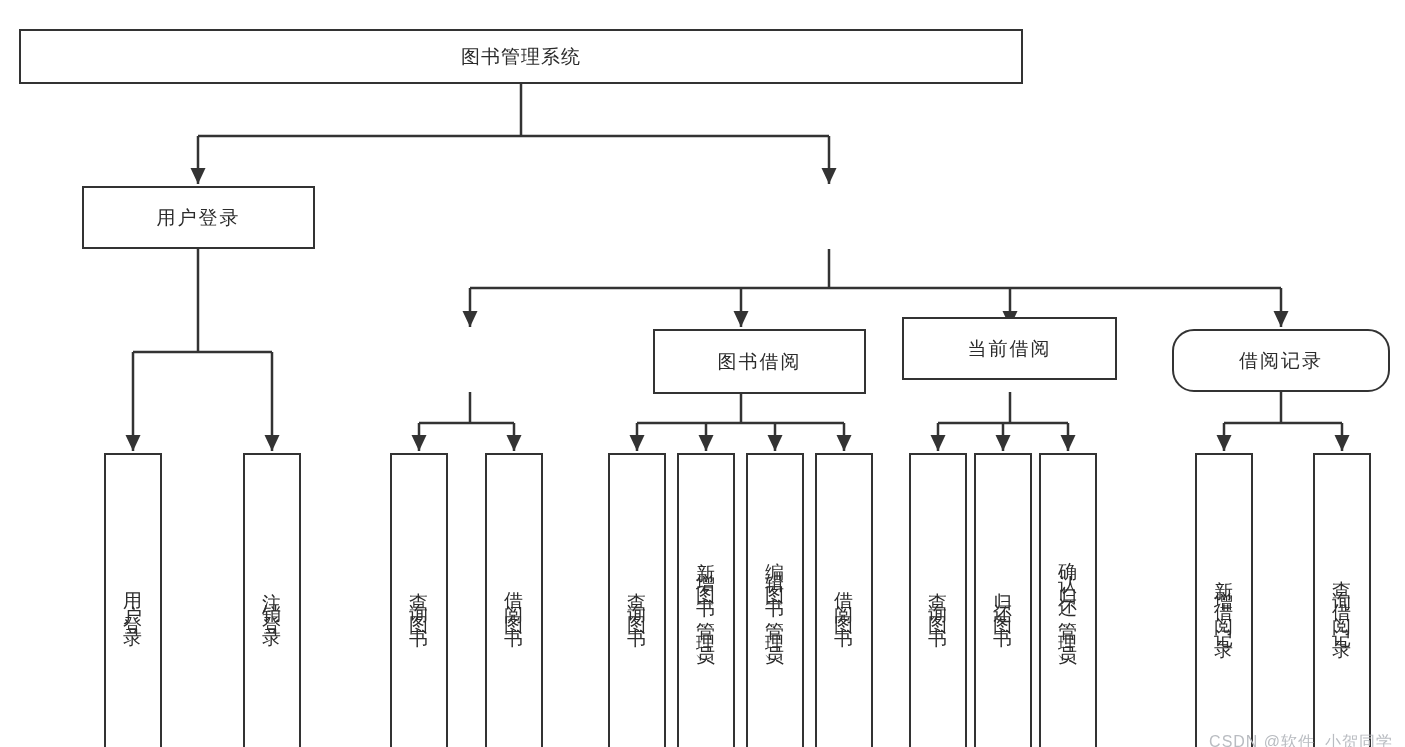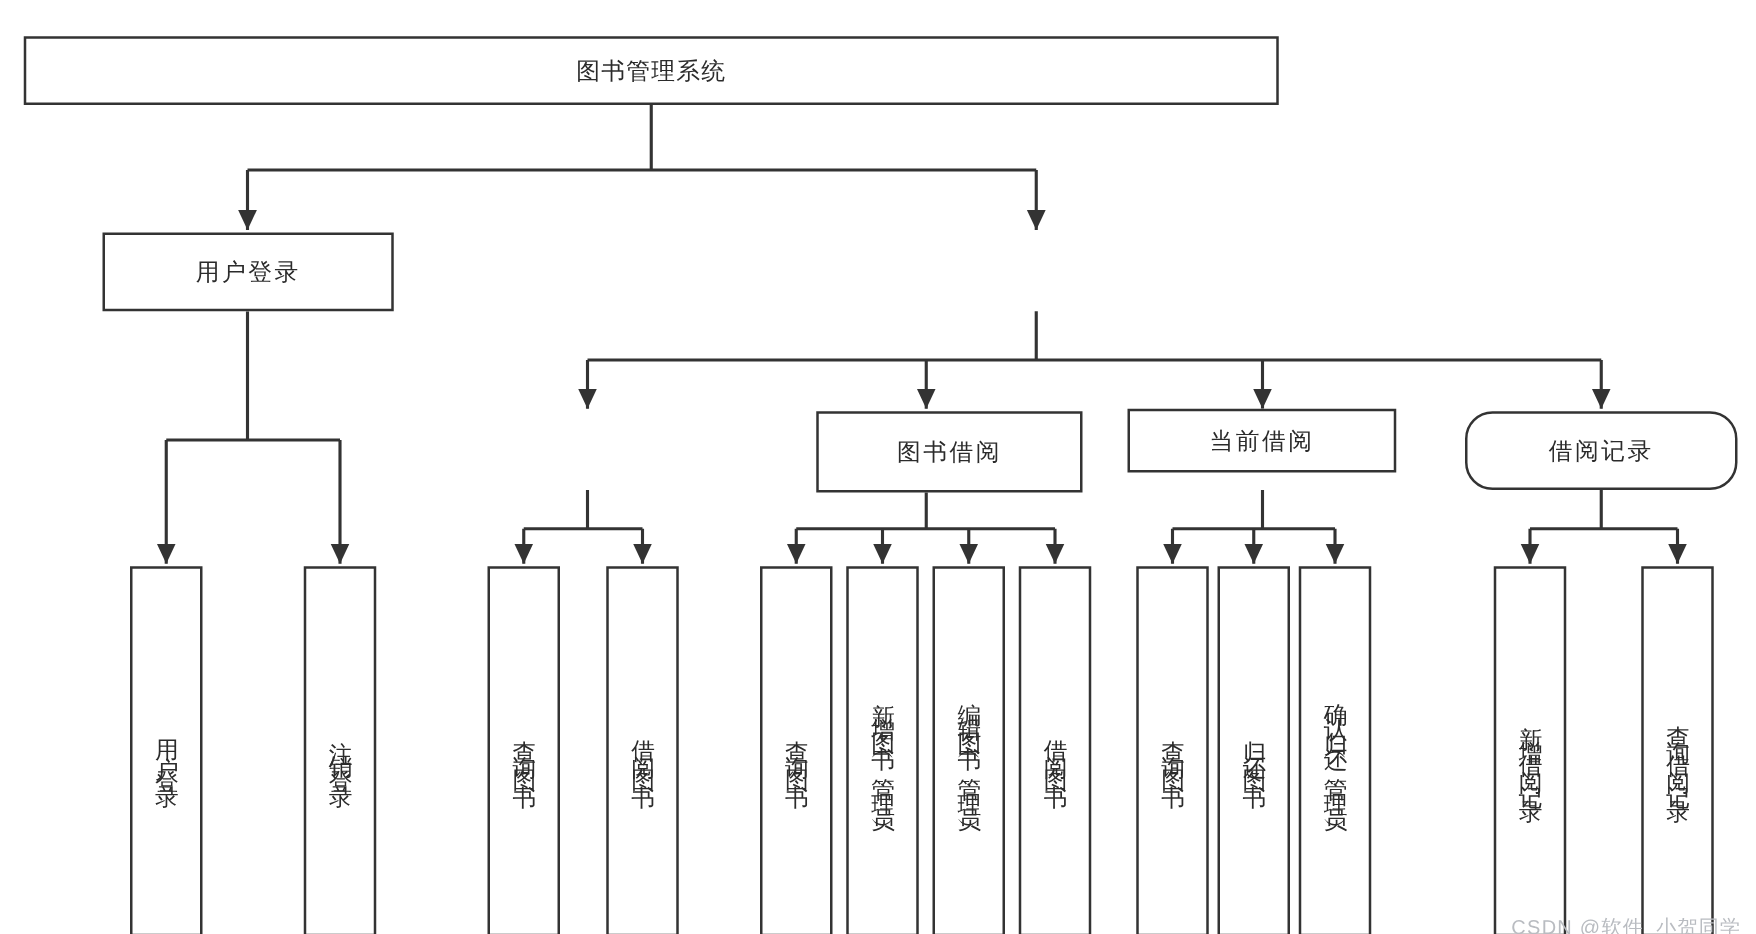--- a/index.html
+++ b/index.html
@@ -123,21 +123,21 @@
     <span>图书管理系统</span>
   </div>
 
   <div class="node h-node" style="left:82px; top:170px; width:233px; height:63px;">
     <span>用户登录</span>
   </div>
 
   <div class="node h-node" style="left:653px; top:313px; width:213px; height:65px;">
     <span>图书借阅</span>
   </div>
-  <div class="node h-node" style="left:902px; top:311px; width:215px; height:51px;">
+  <div class="node h-node" style="left:902px; top:301px; width:215px; height:63px;">
     <span>当前借阅</span>
   </div>
   <div class="node h-node" style="left:1172px; top:313px; width:218px; height:63px;border-radius:22px;">
     <span>借阅记录</span>
   </div>
 
   <div class="node leaf" style="left:104px; top:437px; width:58px; height:296px;">
     <span class="v-text">用户登录</span>
   </div>
   <div class="node leaf" style="left:243px; top:437px; width:58px; height:296px;">

